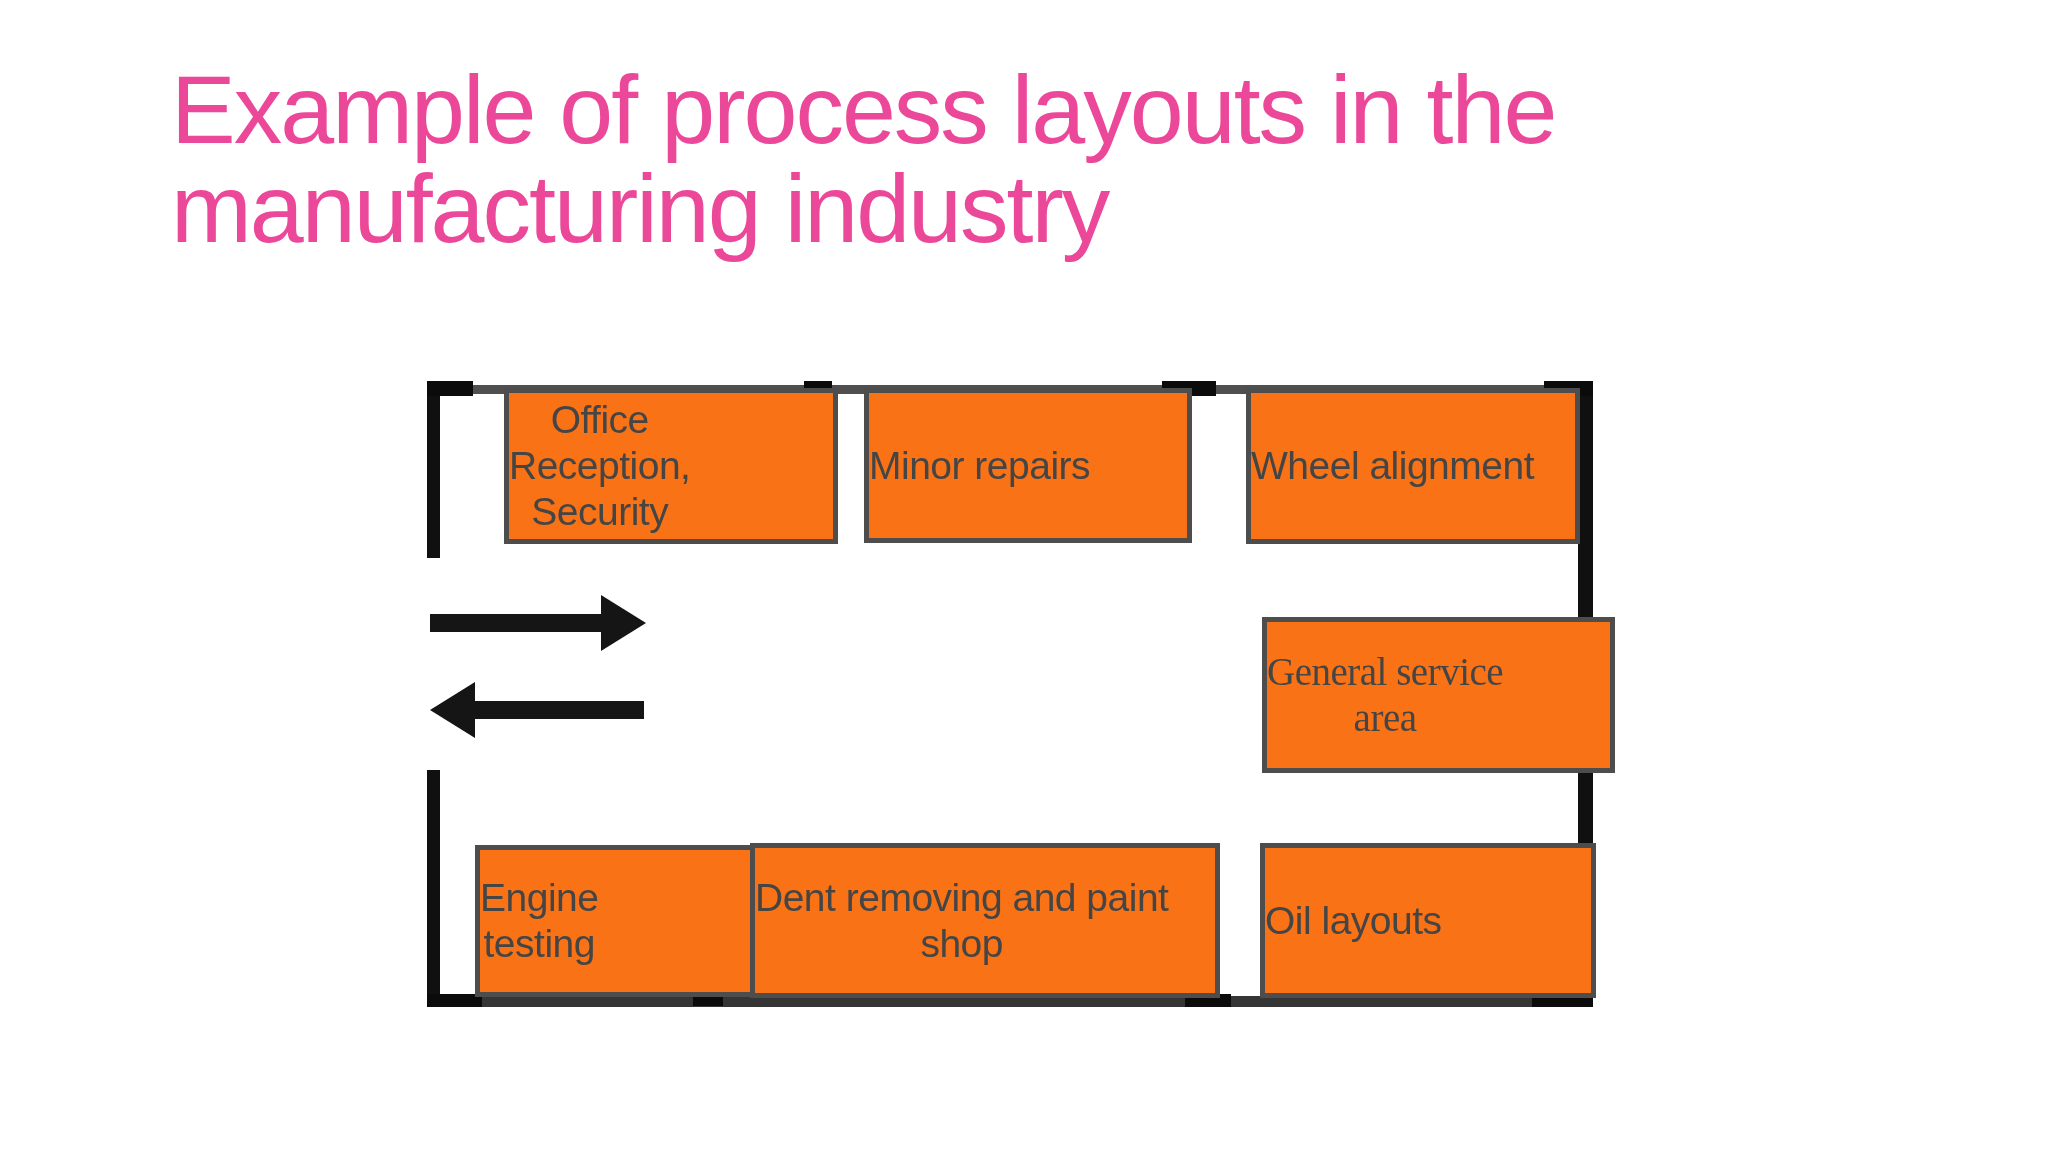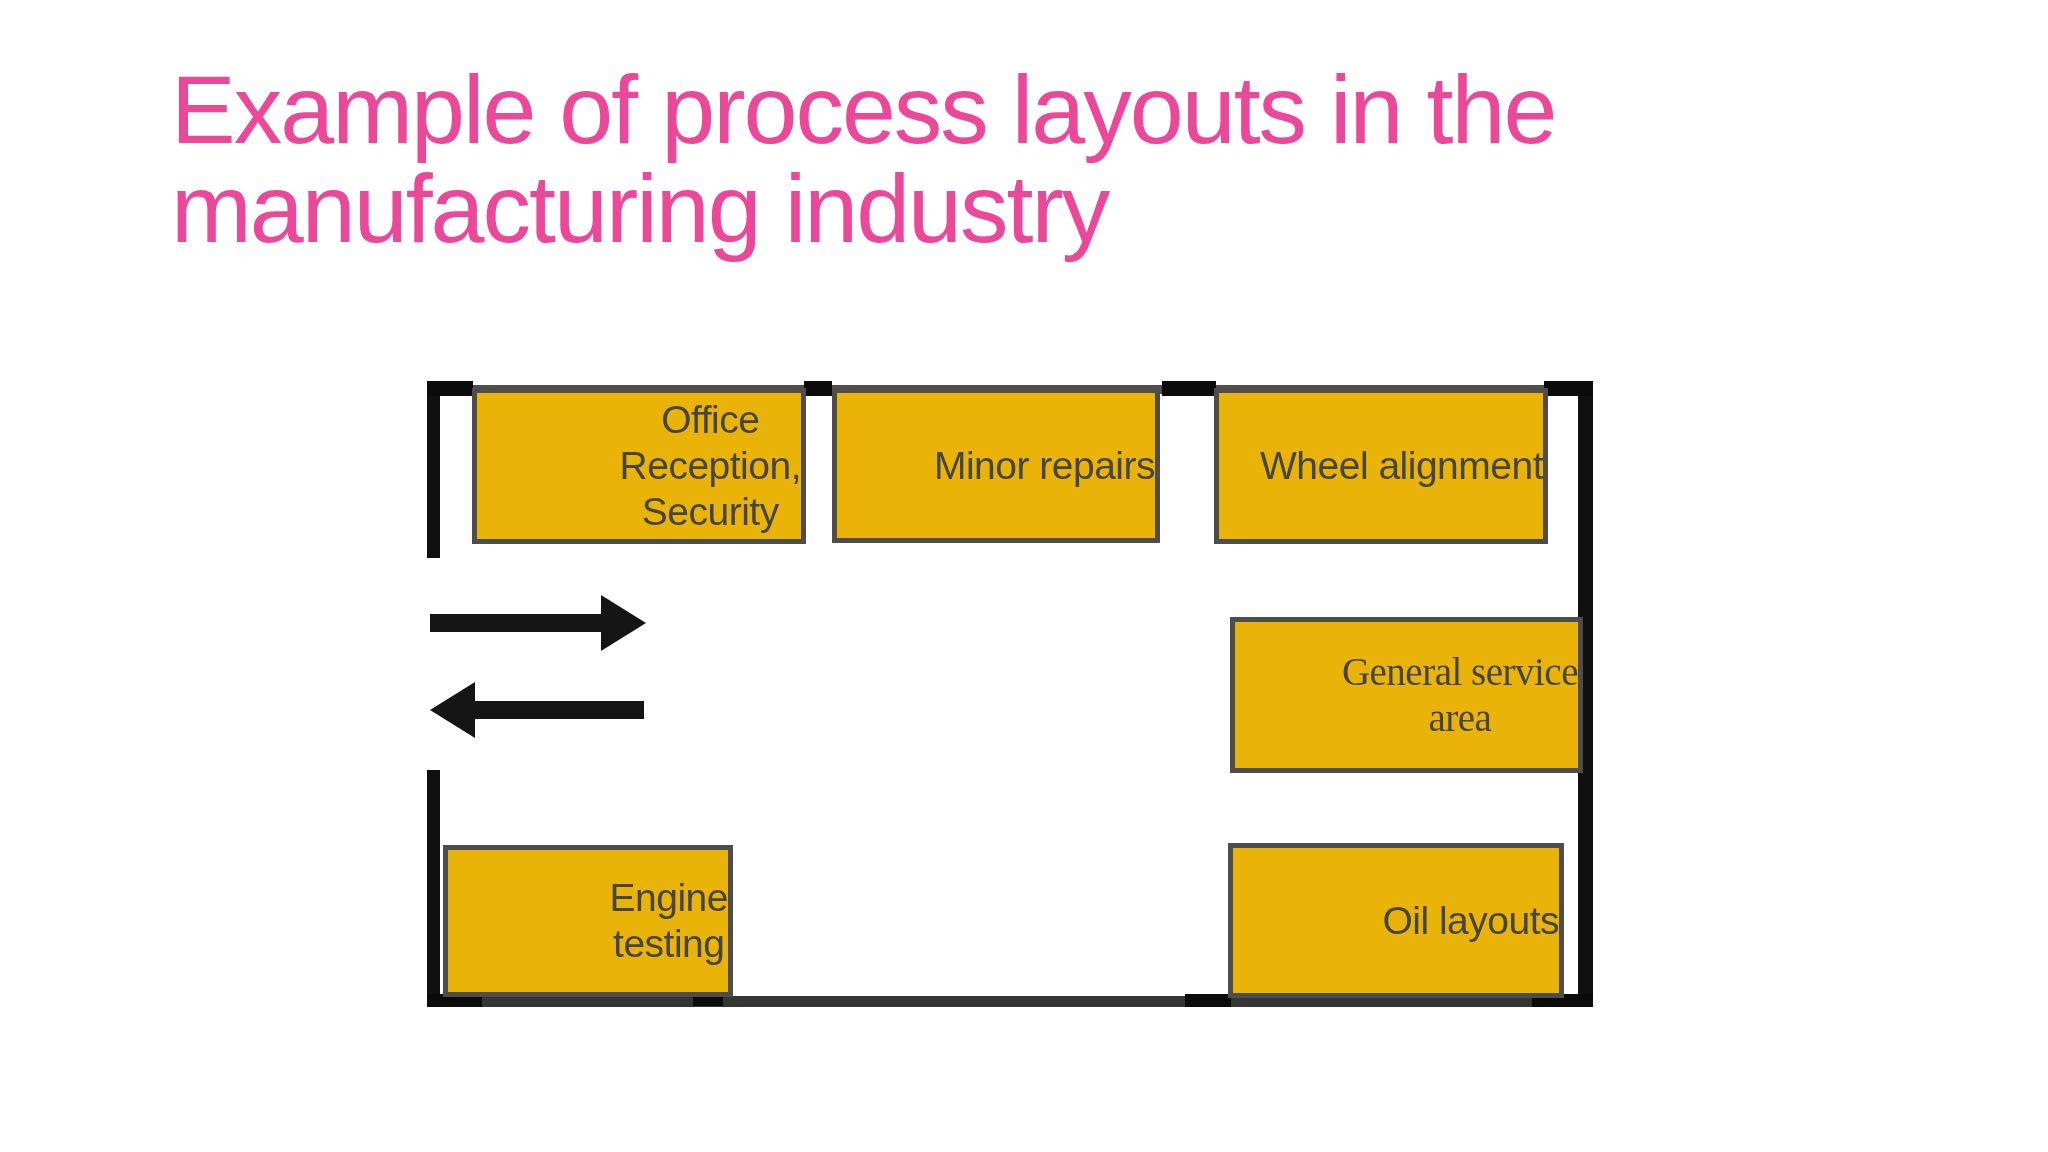--- a/index.html
+++ b/index.html
@@ -55,26 +55,27 @@
     height: 11px;
     background: #353535;
   }
   .joint {
     position: absolute;
     background: #0b0b0b;
   }
   .room {
     position: absolute;
     box-sizing: border-box;
-    background: #eab308;
+    background: #f97316;
     border: 5px solid #4d4d4d;
     display: flex;
     align-items: center;
-    justify-content: flex-end;
+    justify-content: flex-start;
     z-index: 3;
+    margin-left: 32px;
   }
   .room-label {
     font-size: 39px;
     line-height: 46px;
     color: #454545;
     letter-spacing: -0.5px;
     text-align: center;
     white-space: pre-line;
   }
   .flow-arrow {
@@ -141,20 +142,24 @@
 
     <div class="room" style="left:1230px; top:617px; width:353px; height:156px;font-family:Liberation Serif, serif;">
       <span class="room-label">General service
 area</span>
     </div>
 
     <div class="room" style="left:443px; top:845px; width:290px; height:152px;">
       <span class="room-label">Engine
 testing</span>
     </div>
+    <div class="room" style="left:718px; top:843px; width:470px; height:155px;">
+      <span class="room-label">Dent removing and paint
+shop</span>
+    </div>
     <div class="room" style="left:1228px; top:843px; width:336px; height:155px;">
       <span class="room-label">Oil layouts</span>
     </div>
 
     <div class="flow-arrow" style="left:430px; top:594px; width:216px; height:58px;">
       <div class="arrow-shaft" style="left:0; top:20px; width:182px; height:18px;"></div>
       <div class="arrow-head right" style="left:171px; top:1px;"></div>
     </div>
     <div class="flow-arrow" style="left:430px; top:681px; width:214px; height:58px;">
       <div class="arrow-head left" style="left:0; top:1px;"></div>

